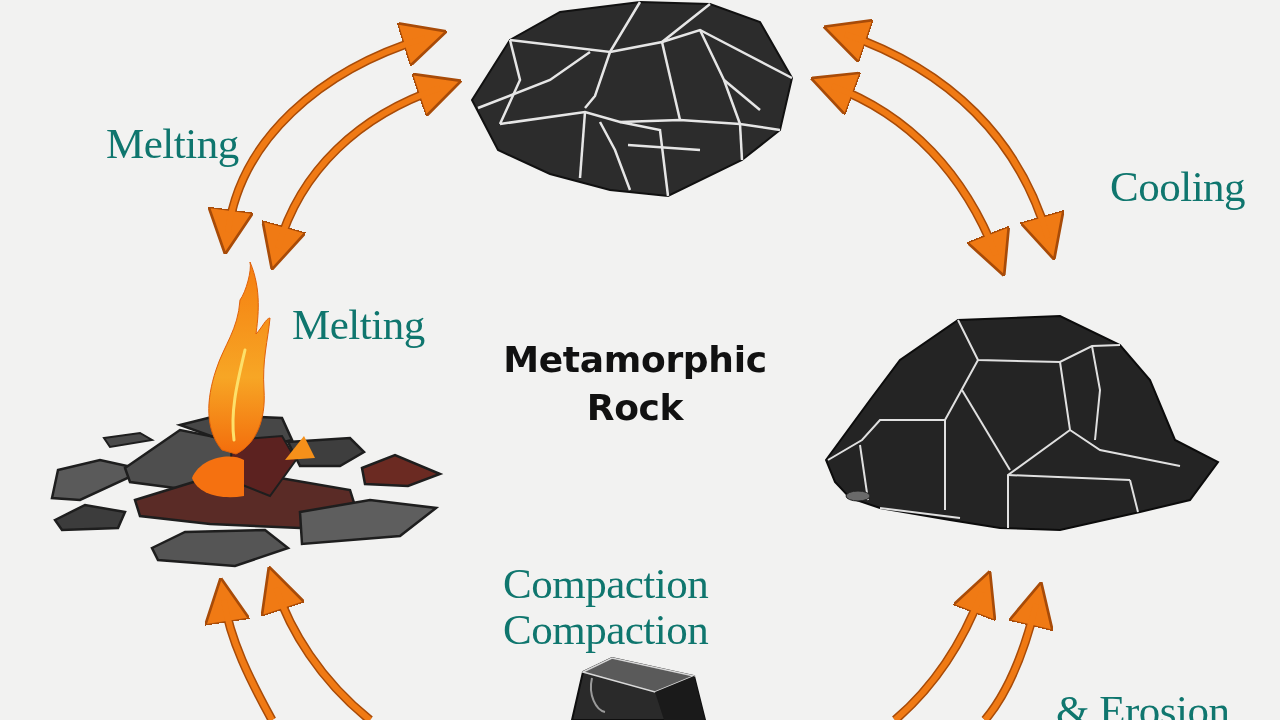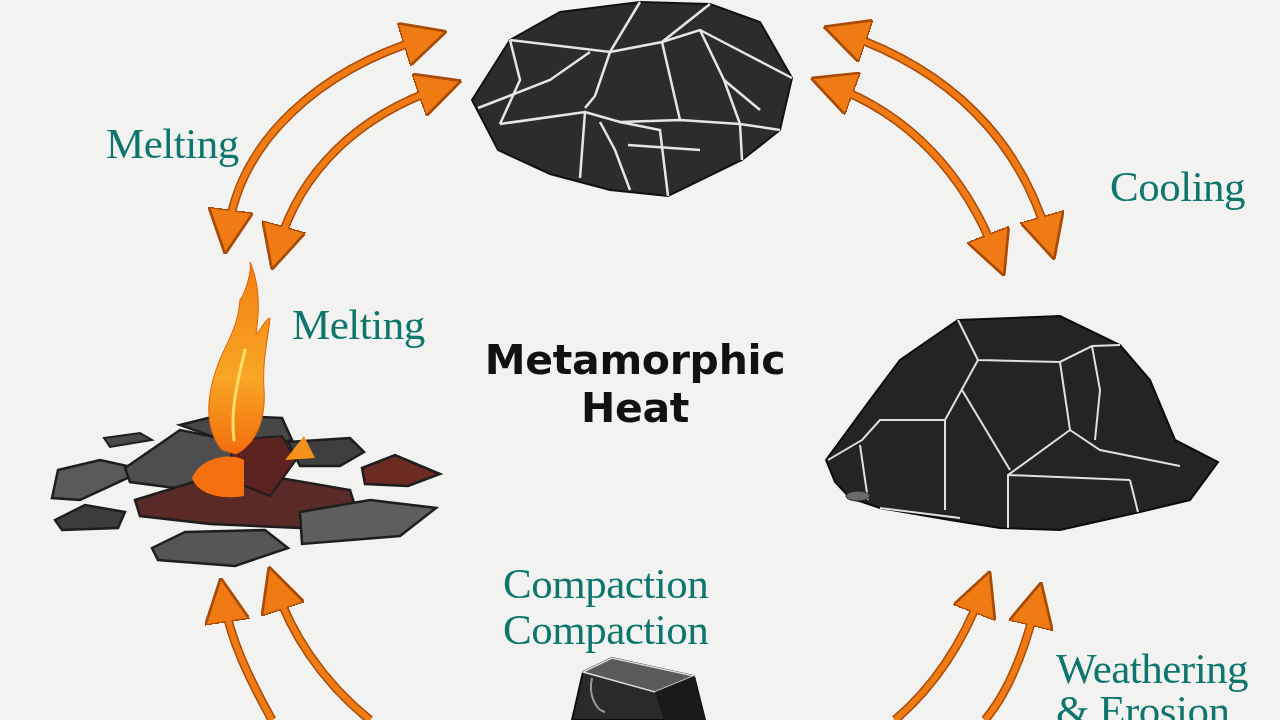--- a/index.html
+++ b/index.html
@@ -13,21 +13,21 @@
     .label {
       position: absolute; color: #0f766e;
       font-family: Liberation Serif, serif;
       font-size: 43px; line-height: 42px; white-space: nowrap;
       letter-spacing: -0.5px;
     }
     .center-title {
       position: absolute; left: 470px; top: 336px; width: 330px;
       text-align: center; color: #111;
       font-family: "DejaVu Sans", sans-serif; font-weight: bold;
-      font-size: 41px; line-height: 48px; letter-spacing: -0.3px;
+      font-size: 36px; line-height: 48px; letter-spacing: -0.3px;
     }
     svg { position: absolute; left: 0; top: 0; }
   </style>
 </head>
 <body>
 
 <div class="canvas">
 
   <svg width="1280" height="720" viewBox="0 0 1280 720">
     <defs>
@@ -132,20 +132,19 @@
       <path d="M655,692 L694,676 L705,720 L664,720 Z" fill="#1a1a1a"></path>
       <path d="M592,678 C588,695 596,710 605,712" fill="none" stroke="#9a9a9a" stroke-width="2"></path>
     </g>
   </svg>
 
   <div class="label" style="left:106px; top:123px;">Melting</div>
   <div class="label" style="left:292px; top:304px;">Melting</div>
   <div class="label" style="left:1110px; top:166px;">Cooling</div>
   <div class="label" style="left:503px; top:563px;">Compaction</div>
   <div class="label" style="left:503px; top:609px;">Compaction</div>
-  <div class="label" style="left:1056px; top:648px;">Weathering</div>
   <div class="label" style="left:1056px; top:690px;">&amp; Erosion</div>
 
   <div class="center-title">
     <div>Metamorphic</div>
-    <div>Heat</div>
+    <div>Rock</div>
   </div>
 </div>
 
 </body></html>

